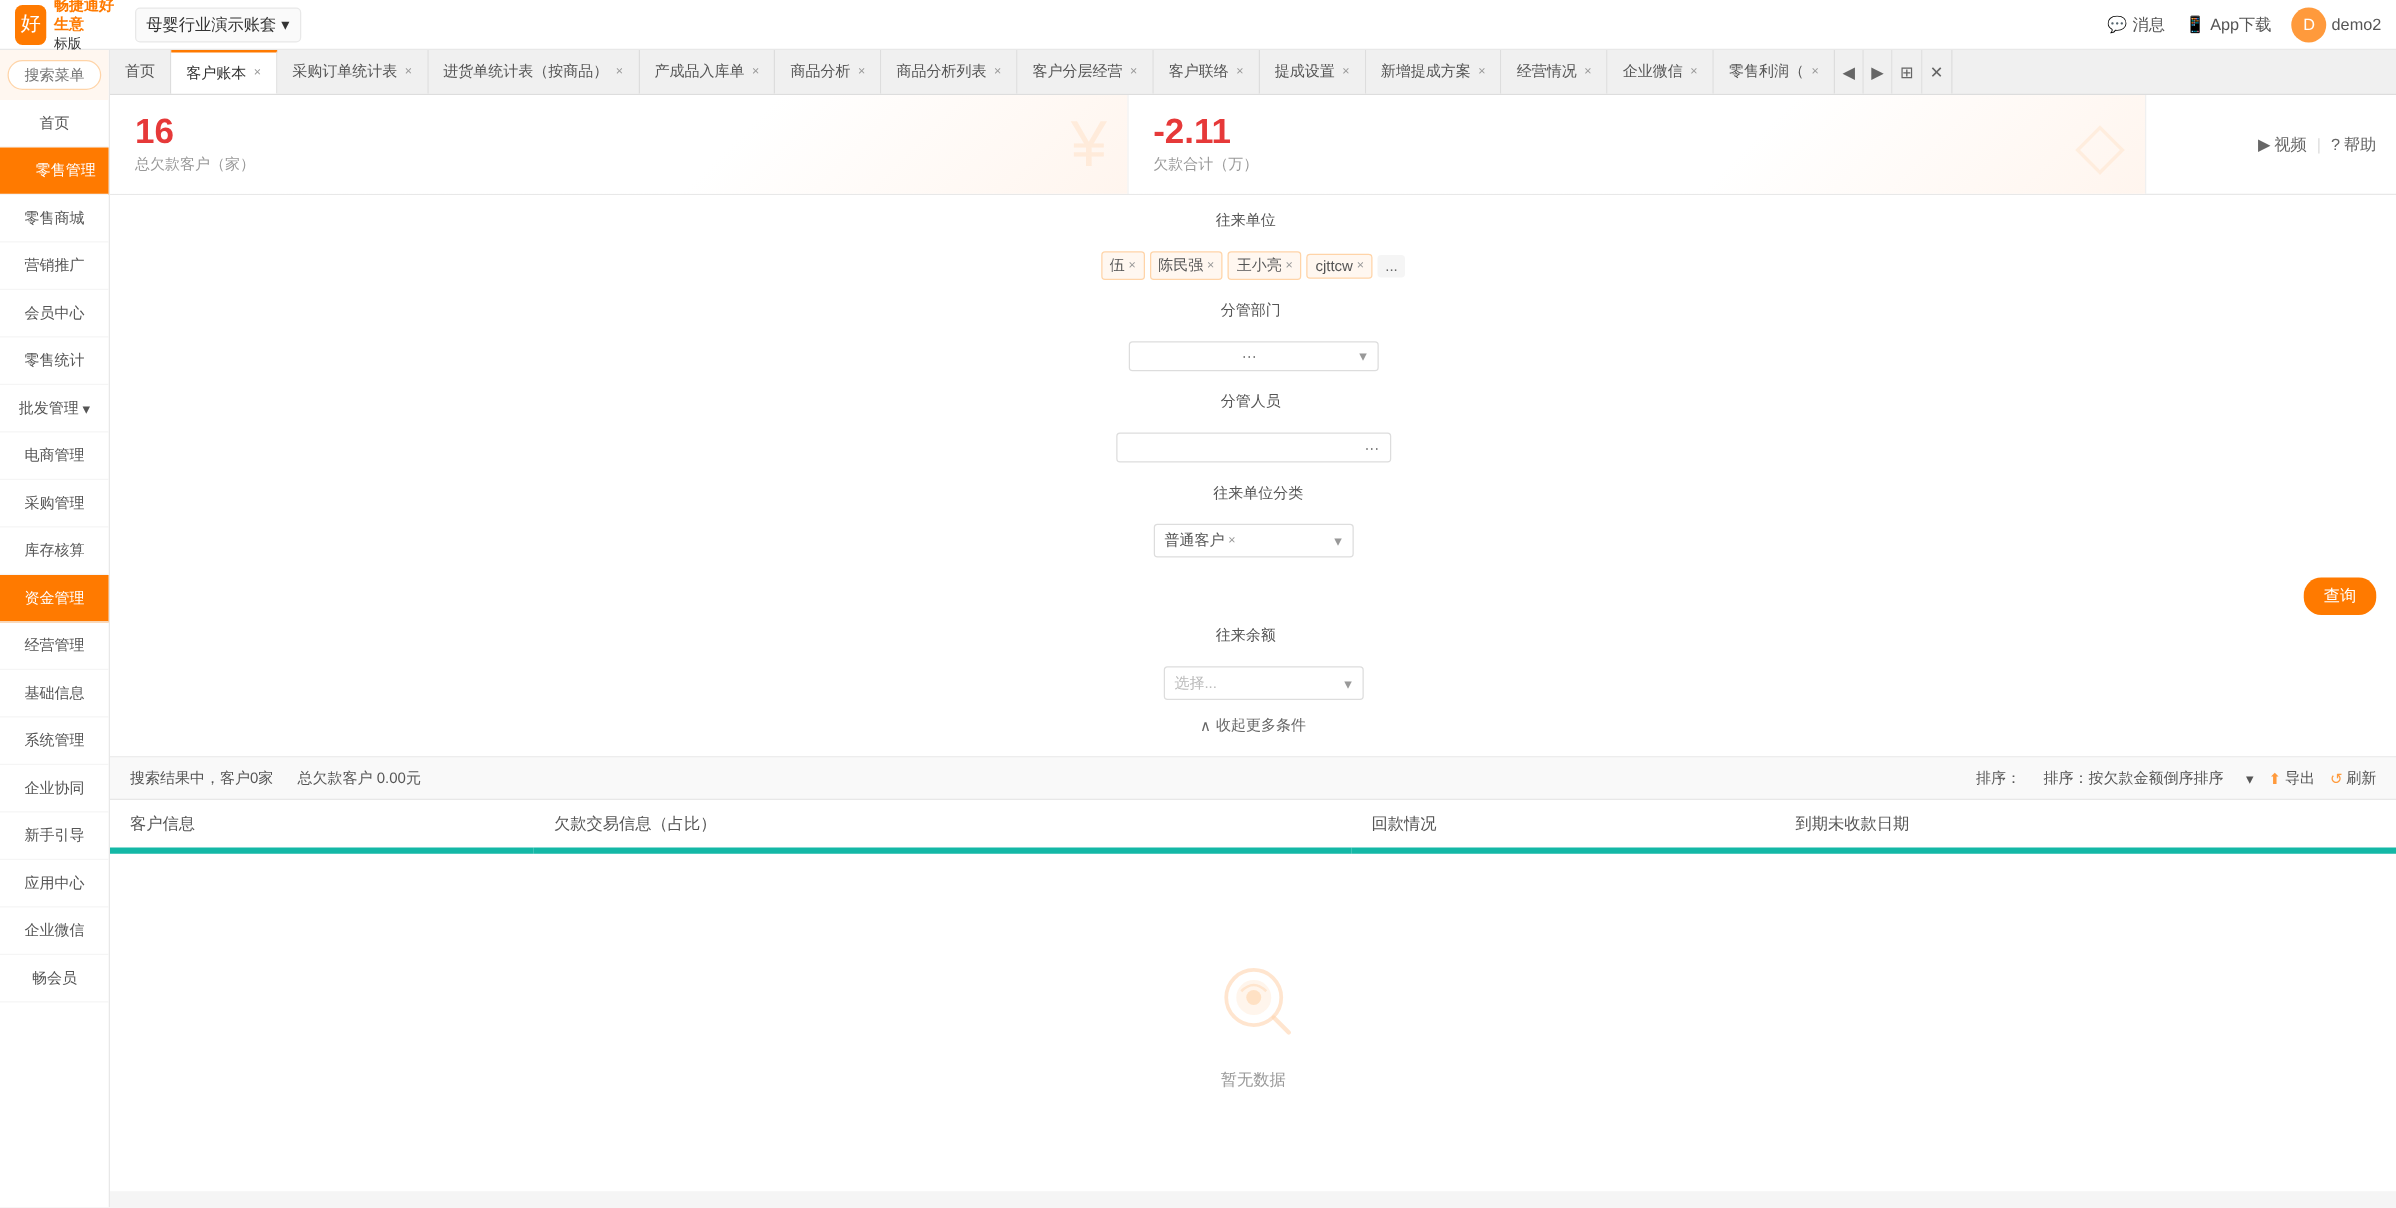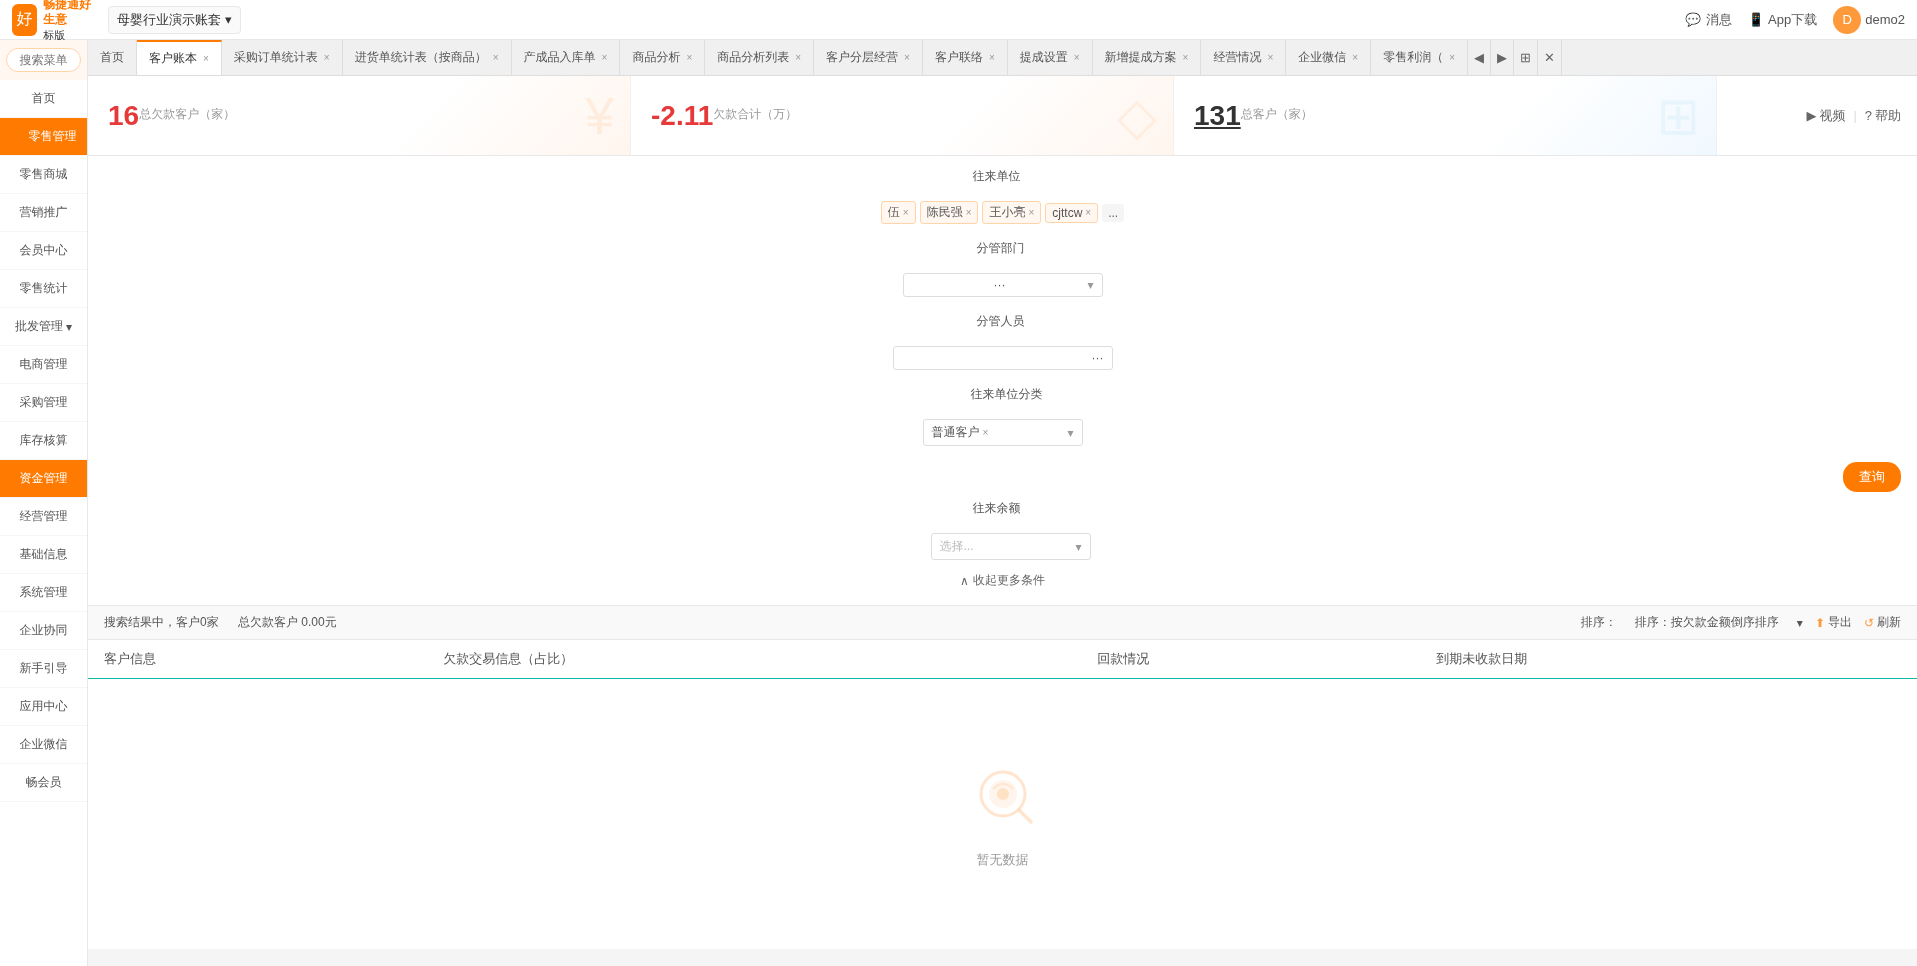--- a/index.html
+++ b/index.html
@@ -203,21 +203,21 @@
       color: #e63939;
       line-height: 1;
     }
     .stat-number.negative { color: #e63939; }
     .stat-number.dark { color: #333; text-decoration: underline; }
     .stat-label {
       font-size: 12px;
       color: #999;
       margin-top: 4px;
     }
-    .stat-text-group { display: flex; flex-direction: row; }
+    .stat-text-group { display: flex; flex-direction: column; }
     .help-btn {
       display: flex;
       align-items: center;
       gap: 3px;
       cursor: pointer;
       color: #666;
     }
 
     
     .filter-area {
@@ -336,21 +336,21 @@
     .data-table {
       width: 100%;
       background: #fff;
       border-collapse: collapse;
     }
     .data-table th {
       padding: 10px 16px;
       text-align: left;
       font-size: 13px;
       color: #555;
-      border-bottom: 1px solid #14b8a6;
+      border-bottom: 5px solid #14b8a6;
       font-weight: normal;
       background: #fff;
     }
     .data-table td {
       padding: 10px 16px;
       border-bottom: 1px solid #f5f5f5;
       font-size: 13px;
       color: #555;
     }
 
@@ -506,27 +506,20 @@
           <div class="stat-text-group">
             <span class="stat-number" style="color:#e63939;">16</span>
             <span class="stat-label">总欠款客户（家）</span>
           </div>
         </div>
         <div class="stat-item" style="background: linear-gradient(135deg, #fff 60%, #fff5ee 100%);">
           <div style="position:absolute; right:16px; top:50%; transform:translateY(-50%); opacity:0.1; font-size:52px; color:#ff9a3c;">◇</div>
           <div class="stat-text-group">
             <span class="stat-number negative">-2.11</span>
             <span class="stat-label">欠款合计（万）</span>
-          </div>
-        </div>
-        <div class="stat-item" style="background: linear-gradient(135deg, #fff 60%, #f0f8ff 100%);">
-          <div style="position:absolute; right:16px; top:50%; transform:translateY(-50%); opacity:0.1; font-size:52px; color:#7ec8e3;">⊞</div>
-          <div class="stat-text-group">
-            <span class="stat-number dark" style="color:#333; text-decoration:underline;">131</span>
-            <span class="stat-label">总客户（家）</span>
           </div>
         </div>
         <div style="display:flex; align-items:center; justify-content:flex-end; padding:0 16px; min-width:200px;">
           <div class="help-btn">
             <span>▶</span>
             <span>视频</span>
           </div>
           <span style="margin:0 8px; color:#ddd;">|</span>
           <div class="help-btn">
             <span>?</span>

